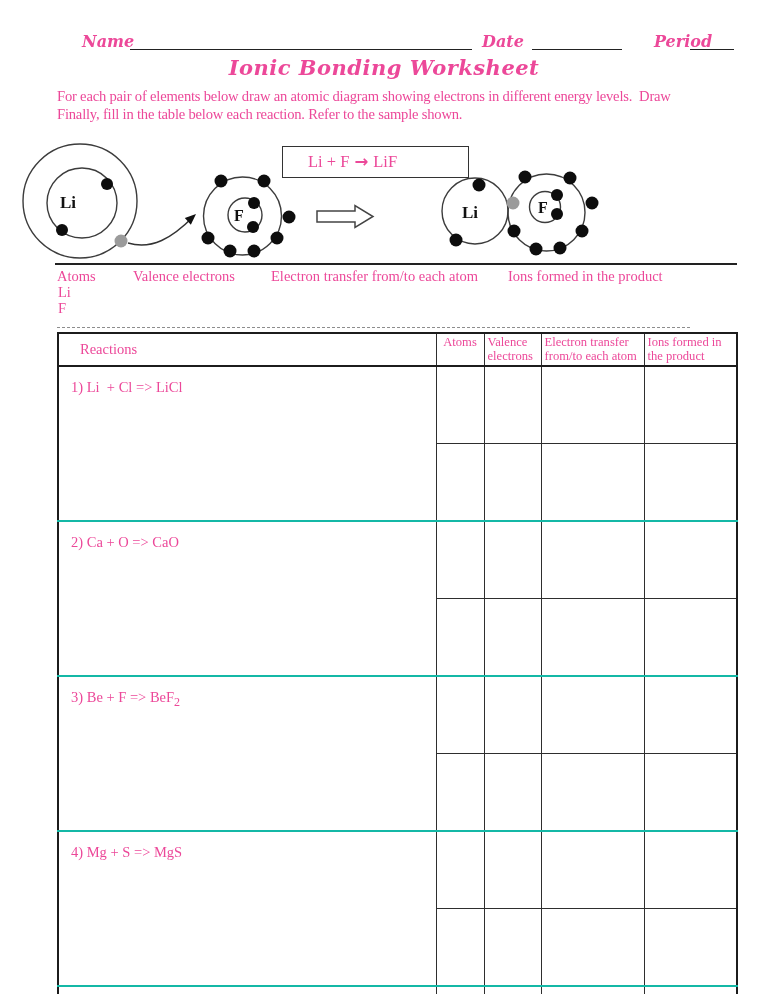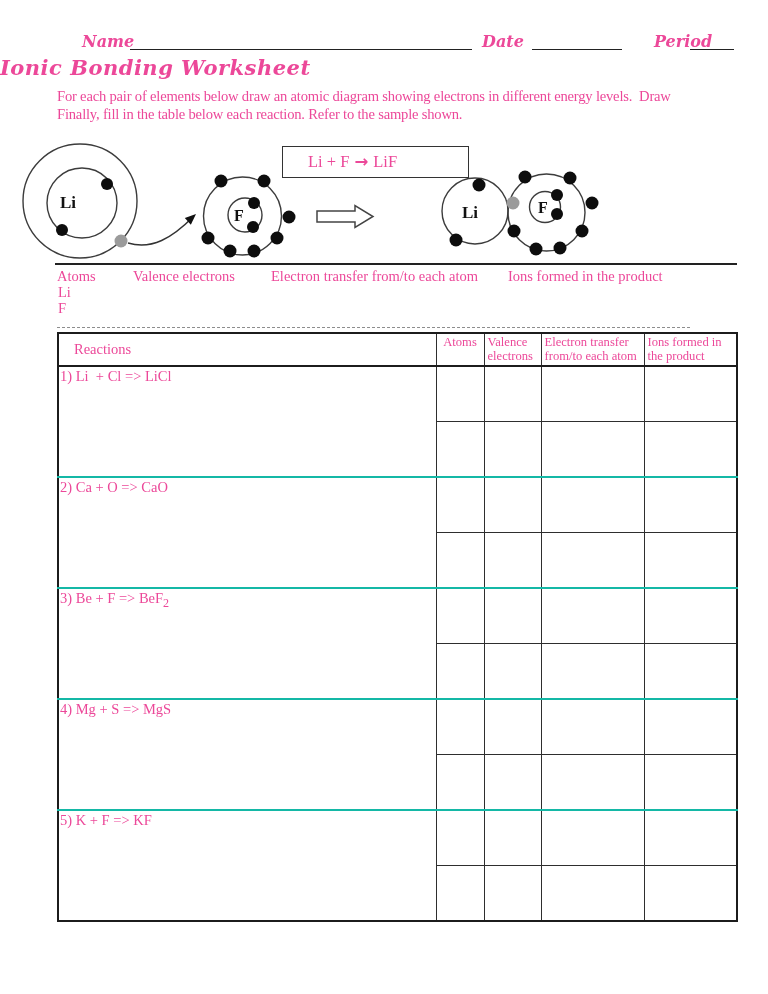--- a/index.html
+++ b/index.html
@@ -4,21 +4,21 @@
 <style>
   html,body{margin:0;padding:0;background:#fff;}
   .page{position:relative;width:768px;height:994px;background:#ffffff;overflow:hidden;
         font-family:"Liberation Serif","DejaVu Serif",serif;color:#ec4899;}
   .abs{position:absolute;}
 
   
   .script{font-family:"DejaVu Serif","Liberation Serif",serif;font-style:italic;font-weight:700;font-size:16px;}
   .blank-line{display:inline-block;border-bottom:1.5px solid #222;height:1px;}
 
-  .title{left:0;top:55px;width:768px;
+  .title{left:0;top:55px;width:768px;text-align:center;
          font-family:"DejaVu Serif","Liberation Serif",serif;
          font-style:italic;font-weight:700;font-size:21px;letter-spacing:.5px;}
 
   .instructions{left:57px;top:88px;width:680px;font-size:14.6px;line-height:17.5px;letter-spacing:-0.2px;}
   .instructions div{white-space:pre;}
 
   
   .diagram-svg{left:0;top:138px;}
   .shell{fill:none;stroke:#3c3c3c;stroke-width:1.4;}
   .atom-label{font:bold 17px "Liberation Serif","DejaVu Serif",serif;fill:#111;}
@@ -37,25 +37,25 @@
 
   .pre-table-line{left:57px;top:327px;width:633px;border-top:1.5px dashed #8d8d8d;height:0;}
 
   
   .rtable-wrap{left:57px;top:332px;}
   table.rtable{border-collapse:collapse;table-layout:fixed;width:679px;border:2px solid #1c1c1c;}
   .rtable td,.rtable th{border:1.4px solid #2e2e2e;background:#fff;}
   .rtable thead th{font-weight:normal;font-size:12.6px;line-height:13.5px;
                    text-align:left;vertical-align:top;padding:2px 3px;height:26px;
                    border-bottom:2px solid #1c1c1c;}
-  .rtable thead th.rx-h{font-size:14.5px;vertical-align:middle;padding-left:15px;}
+  .rtable thead th.rx-h{font-size:14.5px;vertical-align:middle;padding-left:21px;}
   .rtable thead th.c{text-align:center;}
   .rtable td.rxn{vertical-align:top;text-align:left;font-size:14.5px;padding:5px 8px;}
   .rtable td.rxn span{white-space:pre-wrap;}
-  .rtable tr.sub td{height:52px;padding:1px;}
+  .rtable tr.sub td{height:52px;padding:12px;}
   .rtable tr.block-start td{border-top:2px solid #14b8a6;}
   .col-rx{width:378px;}.col-at{width:48px;}.col-va{width:57px;}.col-tr{width:103px;}.col-io{width:93px;}
 </style>
 </head>
 <body>
 
 <div class="page">
 
   <span class="abs script" style="left:82px;top:32px;">Name</span>
   <span class="abs blank-line" style="left:130px;top:48px;width:342px;"></span>

